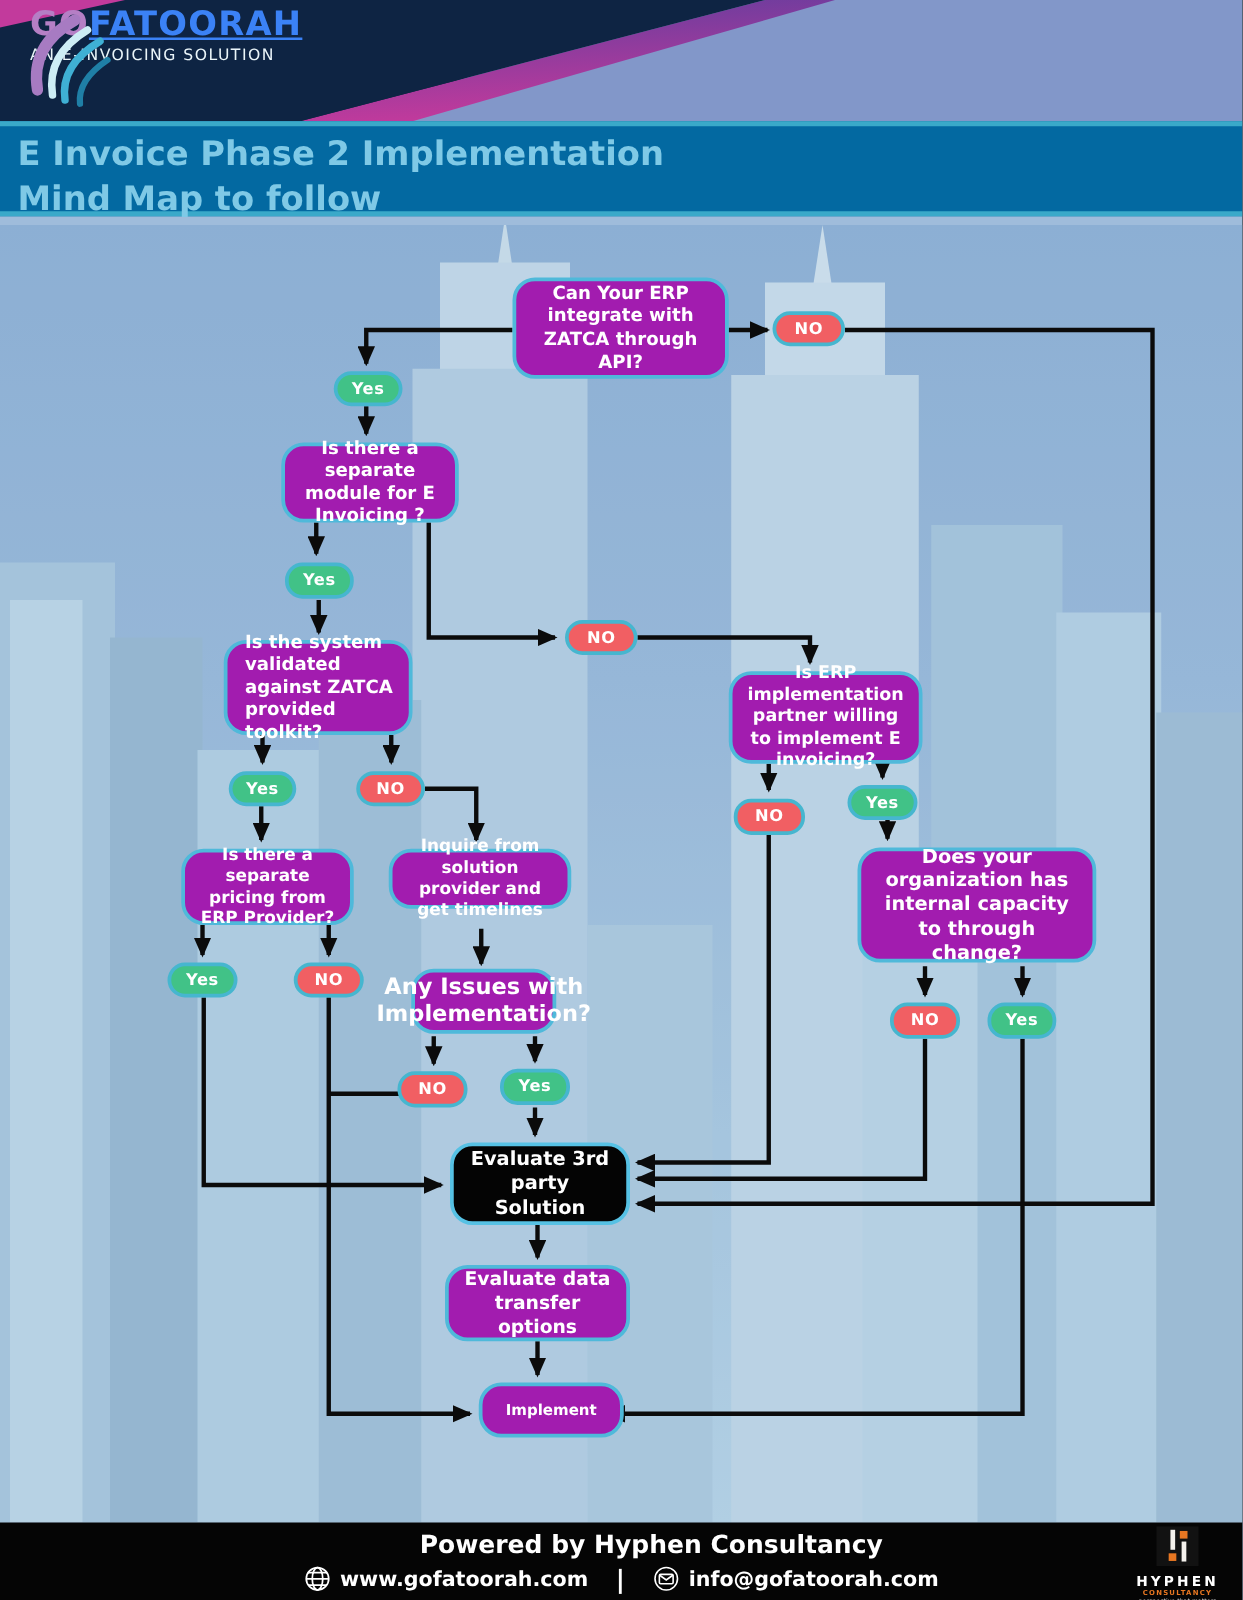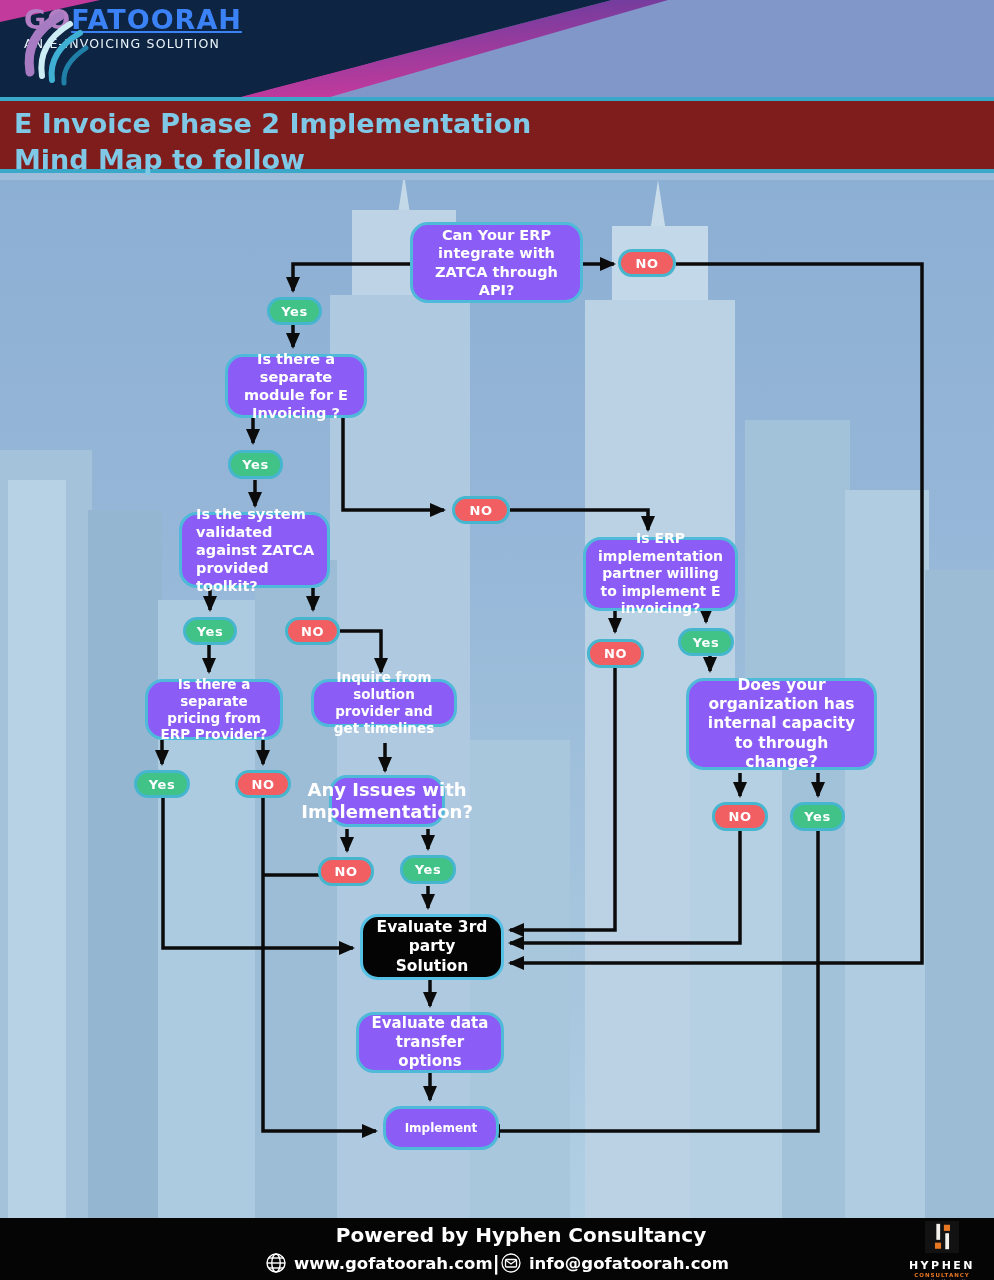--- a/index.html
+++ b/index.html
@@ -10,53 +10,53 @@
   .header{position:absolute;left:0;top:0;width:994px;height:97px;background:#0E2443;overflow:hidden;}
   .header svg{position:absolute;left:0;top:0;}
   .logo-wrap{position:absolute;left:18px;top:6px;display:flex;align-items:center;z-index:5;}
   .logo-text{margin-left:6px;}
   .logo-line1{font-size:27px;font-weight:bold;letter-spacing:1px;line-height:1;}
   .logo-go{color:#B57FC5;}
   .logo-rest{color:#3b82f6;text-decoration:underline;}
   .logo-line2{font-size:12.5px;color:#EAF5F9;letter-spacing:1.2px;margin-top:3px;}
 
   
-  .titlebar{position:absolute;left:0;top:97px;width:994px;height:76px;background:#7f1d1d;
+  .titlebar{position:absolute;left:0;top:97px;width:994px;height:76px;background:#0369a1;
             border-top:4px solid #3AA9C9;border-bottom:4px solid #3AA9C9;box-sizing:border-box;
             padding:5px 0 0 14px;}
   .titlebar div{color:#7FC9E6;font-weight:bold;font-size:27px;line-height:1.32;}
 
   
   .city{position:absolute;left:0;top:180px;width:994px;height:1038px;overflow:hidden;
         background:linear-gradient(180deg,#87A8D1 0%,#95B3D7 35%,#A9C6DF 70%,#BAD4E7 100%);}
   .bldg{position:absolute;background-image:
         repeating-linear-gradient(180deg,rgba(255,255,255,.48) 0 5px,rgba(110,140,170,.18) 5px 11px);}
   .mull{background-image:
         repeating-linear-gradient(90deg,rgba(255,255,255,.30) 0 2px,rgba(0,0,0,0) 2px 13px),
         repeating-linear-gradient(180deg,rgba(255,255,255,.40) 0 5px,rgba(110,140,170,.20) 5px 12px);}
   .spire{position:absolute;clip-path:polygon(50% 0,100% 100%,0 100%);}
   .tint{position:absolute;left:0;top:0;width:100%;height:100%;background:rgba(154,193,218,.28);}
 
   
   .connectors{position:absolute;left:0;top:0;z-index:10;}
-  .node{position:absolute;box-sizing:border-box;z-index:20;background:#8b5cf6;border:3px solid #4FB9DA;
+  .node{position:absolute;box-sizing:border-box;z-index:20;background:#a21caf;border:3px solid #4FB9DA;
         border-radius:18px;color:#fff;font-weight:bold;display:flex;align-items:center;
         justify-content:center;text-align:center;padding:4px 8px;line-height:1.25;}
   .node.final{background:#040404;border-color:#56C1E4;}
   .node.left-text{text-align:left;justify-content:flex-start;padding-left:14px;}
   .pill{position:absolute;box-sizing:border-box;z-index:20;border:3px solid #46B6CF;border-radius:14px;
         color:#fff;font-weight:bold;font-size:13px;letter-spacing:.5px;
         display:flex;align-items:center;justify-content:center;}
   .pill.yes{background:#41C287;}
   .pill.no{background:#F15F63;}
 
   
   .footer{position:absolute;left:0;top:1218px;width:994px;height:62px;background:#050505;}
   .powered{color:#fff;font-weight:bold;font-size:20px;text-align:center;margin-top:5px;padding-left:48px;}
-  .contacts{display:flex;align-items:center;justify-content:center;margin-top:4px;text-align:right;}
+  .contacts{display:flex;align-items:center;justify-content:center;gap:22px;margin-top:4px;text-align:right;}
   .contact{display:flex;align-items:center;gap:7px;color:#fff;font-weight:bold;font-size:16.5px;}
   .sep{color:#fff;font-size:20px;font-weight:bold;}
   .hyphen-logo{position:absolute;right:10px;top:3px;width:84px;text-align:center;color:#fff;}
   .hyphen-name{font-size:11px;letter-spacing:2.5px;font-weight:bold;margin-top:2px;}
   .hyphen-sub{font-size:5.5px;letter-spacing:1px;color:#E87722;font-weight:bold;}
   .hyphen-tag{font-size:5px;color:#cfcfcf;}
 </style>
 </head>
 <body>
 

